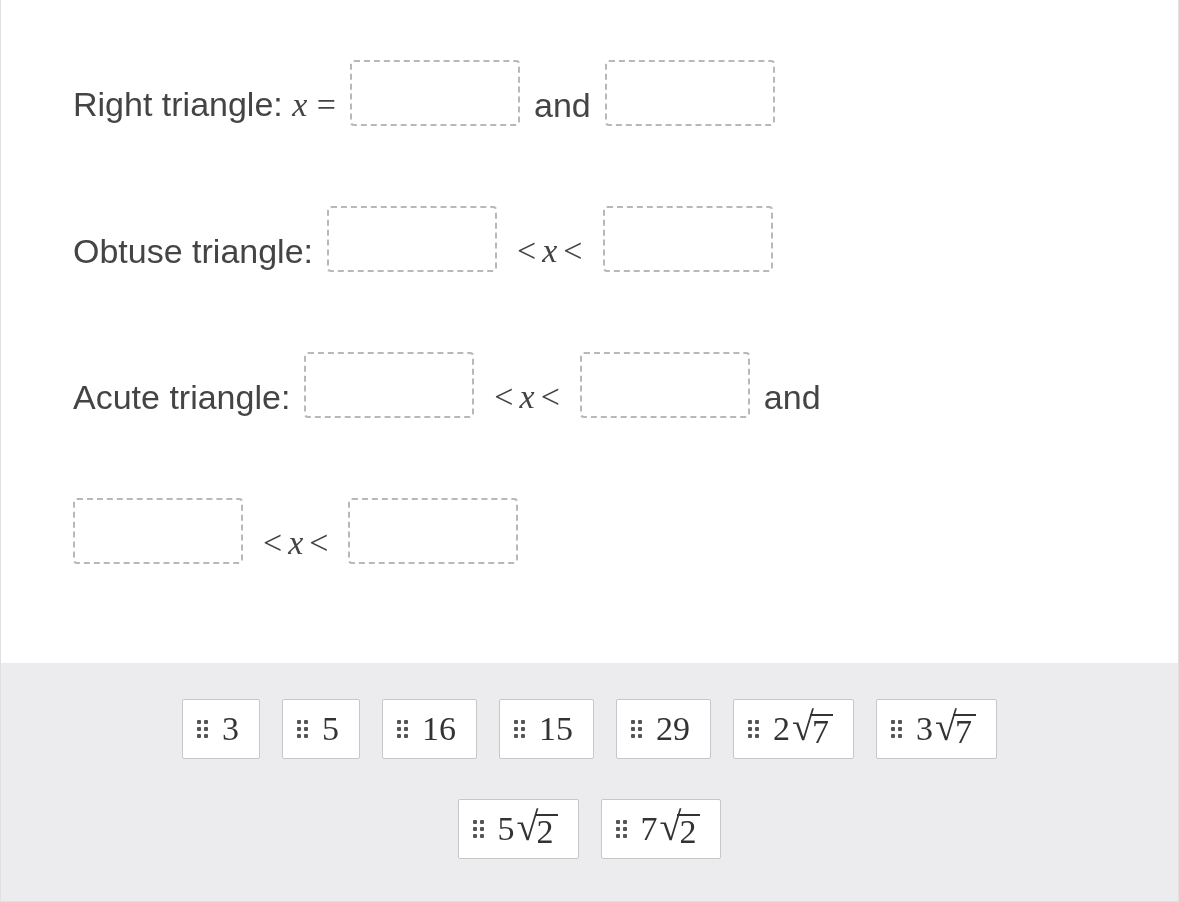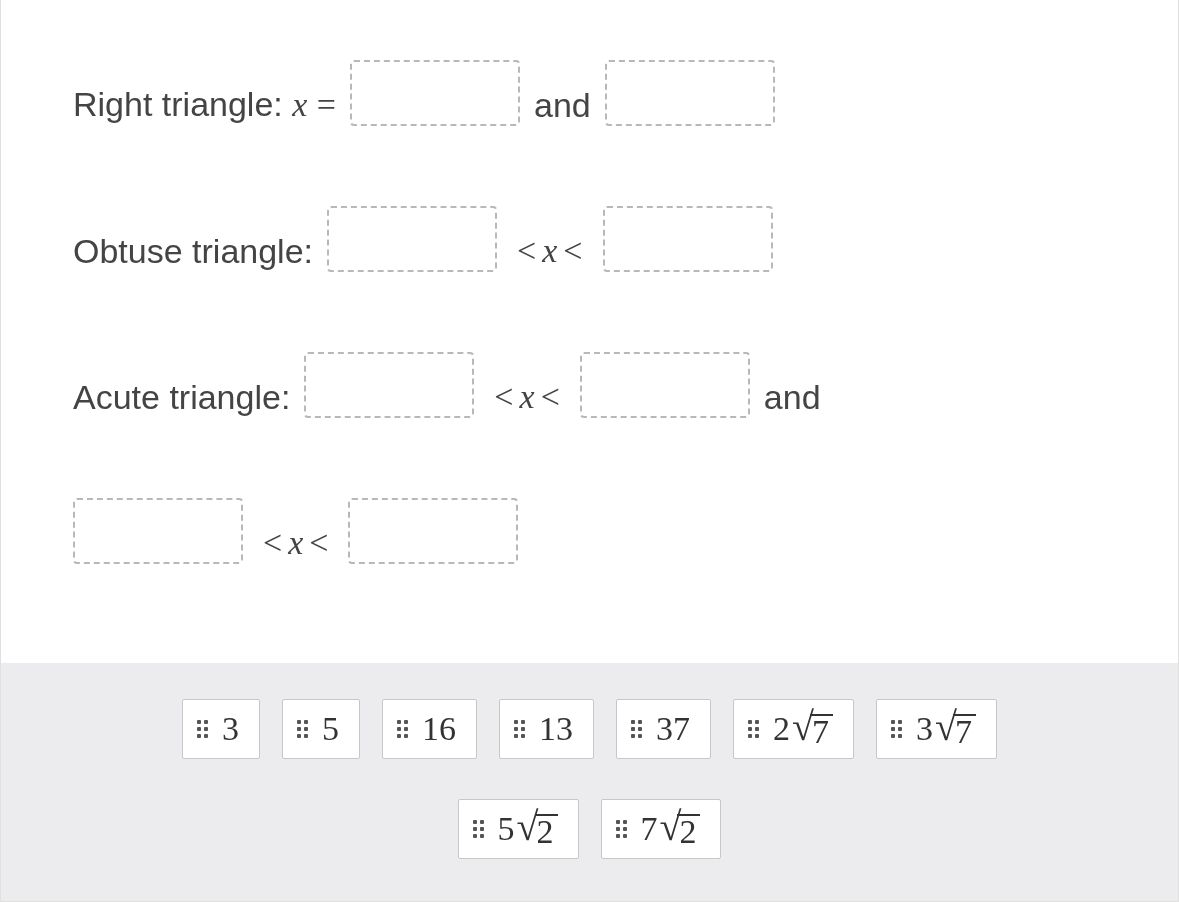--- a/index.html
+++ b/index.html
@@ -195,32 +195,32 @@
     </div>
     <div class="tile">
       <span class="grip">
           <span></span>
           <span></span>
           <span></span>
           <span></span>
           <span></span>
           <span></span>
         </span>
-      <span>13</span>
-    </div>
-    <div class="tile">
-      <span class="grip">
-          <span></span>
-          <span></span>
-          <span></span>
-          <span></span>
-          <span></span>
-          <span></span>
-        </span>
-      <span>37</span>
+      <span>15</span>
+    </div>
+    <div class="tile">
+      <span class="grip">
+          <span></span>
+          <span></span>
+          <span></span>
+          <span></span>
+          <span></span>
+          <span></span>
+        </span>
+      <span>29</span>
     </div>
     <div class="tile">
       <span class="grip">
           <span></span>
           <span></span>
           <span></span>
           <span></span>
           <span></span>
           <span></span>
         </span>

